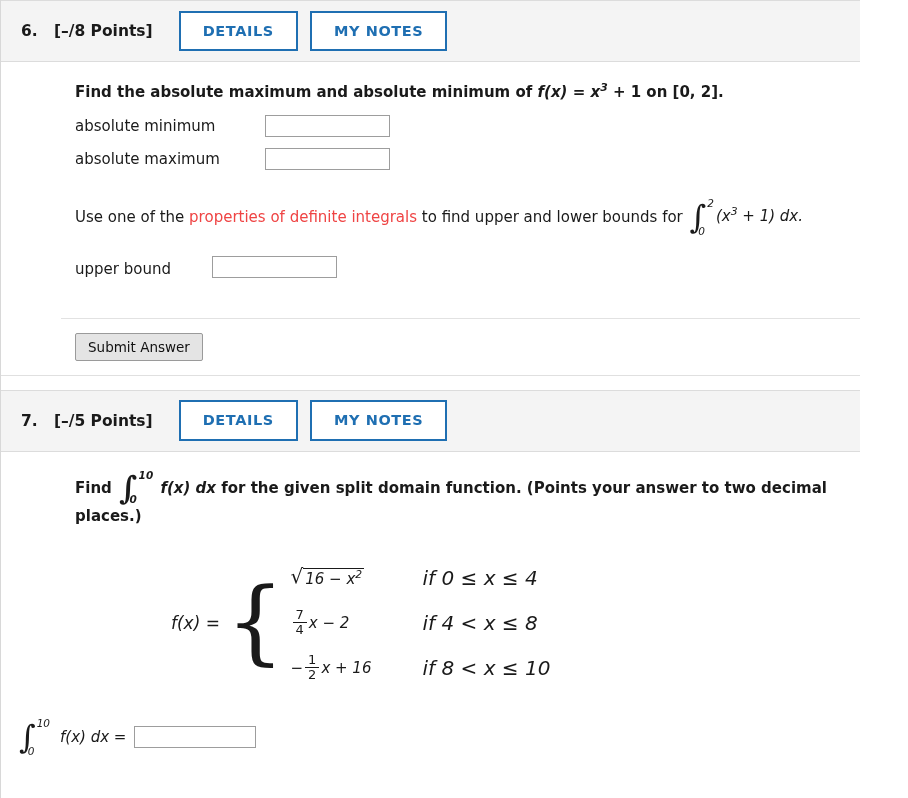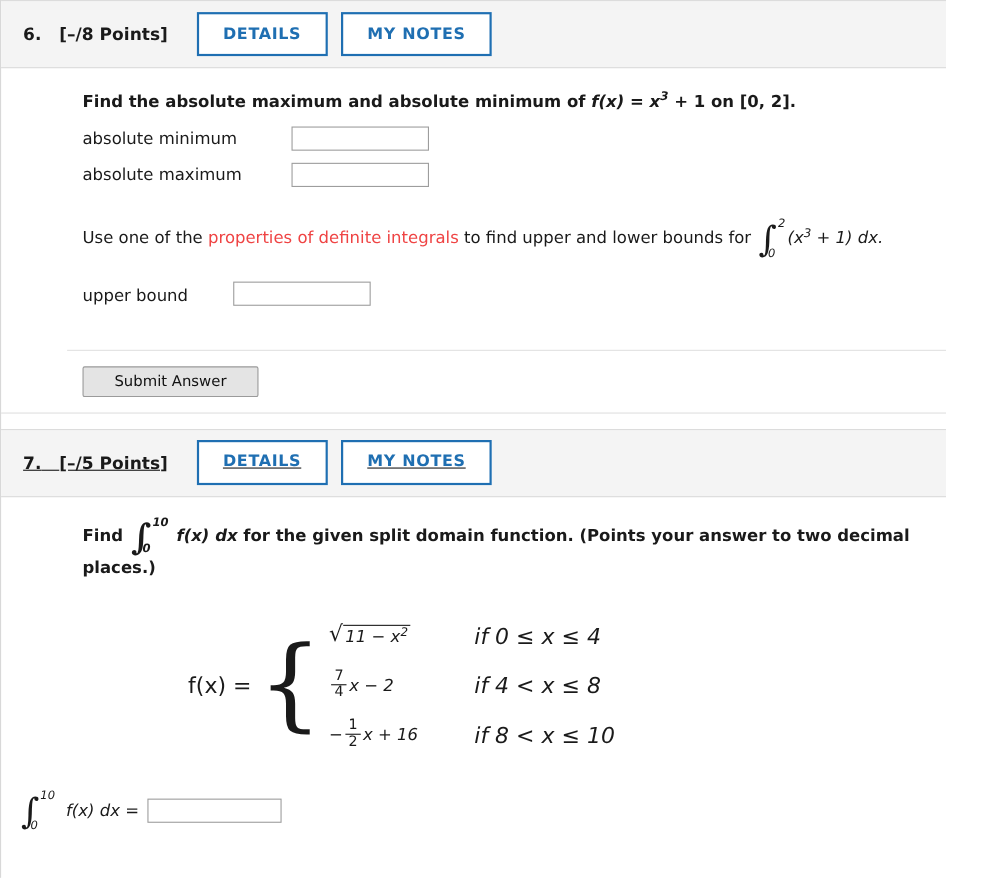--- a/index.html
+++ b/index.html
@@ -104,21 +104,21 @@
     padding-bottom: 14px;
     margin-left: -14px;
     padding-left: 14px;
     position: relative;
   }
   .submit-btn {
     background: #e4e4e4;
     border: 1px solid #9a9a9a;
     border-radius: 2px;
     font-size: 13.5px;
-    padding: 5px 28px;
+    padding: 5px 12px;
     cursor: pointer;
     font-family: "DejaVu Sans", sans-serif;
     color: #111;
   }
   .section-sep {
     border-bottom: 1px solid #e0e0e0;
   }
   
   .integral {
     display: inline-flex;
@@ -146,21 +146,22 @@
   .int-lims .up { position: relative; top: -3px; }
   .int-lims .lo { position: relative; bottom: -3px; left: -9px;}
   
   .piecewise {
     display: flex;
     align-items: center;
     margin-top: 28px;
     margin-left: 96px;
   }
   .pw-label {
-    font-size: 20px;
+    font-size: 17px;
+    font-style: italic;
     margin-right: 6px;
     white-space: nowrap;
   }
   .brace {
     font-size: 92px;
     font-family: "DejaVu Serif", serif;
     line-height: 0.72;
     font-weight: 300;
     margin-right: 6px;
     color: #1a1a1a;
@@ -273,21 +274,21 @@
     </div>
 
 
     <div class="submit-wrap">
       <button class="submit-btn">Submit Answer</button>
     </div>
   </div>
 
   <div class="section-sep"></div>
 
-  <div class="problem-header" style="margin-top:14px;text-decoration:underline;">
+  <div class="problem-header" style="margin-top:14px;">
     <span class="problem-number">
       <span>7.</span>
       &nbsp;
       <span>[–/5 Points]</span>
     </span>
     <button class="hdr-btn">DETAILS</button>
     <button class="hdr-btn">MY NOTES</button>
   </div>
 
   <div class="problem-body">
@@ -306,21 +307,21 @@
 
     <div class="piecewise">
       <span class="pw-label">f(x) =</span>
       <span class="brace">{</span>
       <div class="pw-rows">
 
         <div class="pw-row">
           <span class="pw-expr">
             <span class="sqrt">
               <span class="sqrt-sym">√</span>
-              <span class="sqrt-body ital"><span>11 − x</span><sup>2</sup></span>
+              <span class="sqrt-body ital"><span>16 − x</span><sup>2</sup></span>
             </span>
           </span>
           <span class="pw-cond ital">if 0 ≤ x ≤ 4</span>
         </div>
 
         <div class="pw-row">
           <span class="pw-expr">
             <span class="frac">
               <span class="num">7</span>
               <span class="den">4</span>

